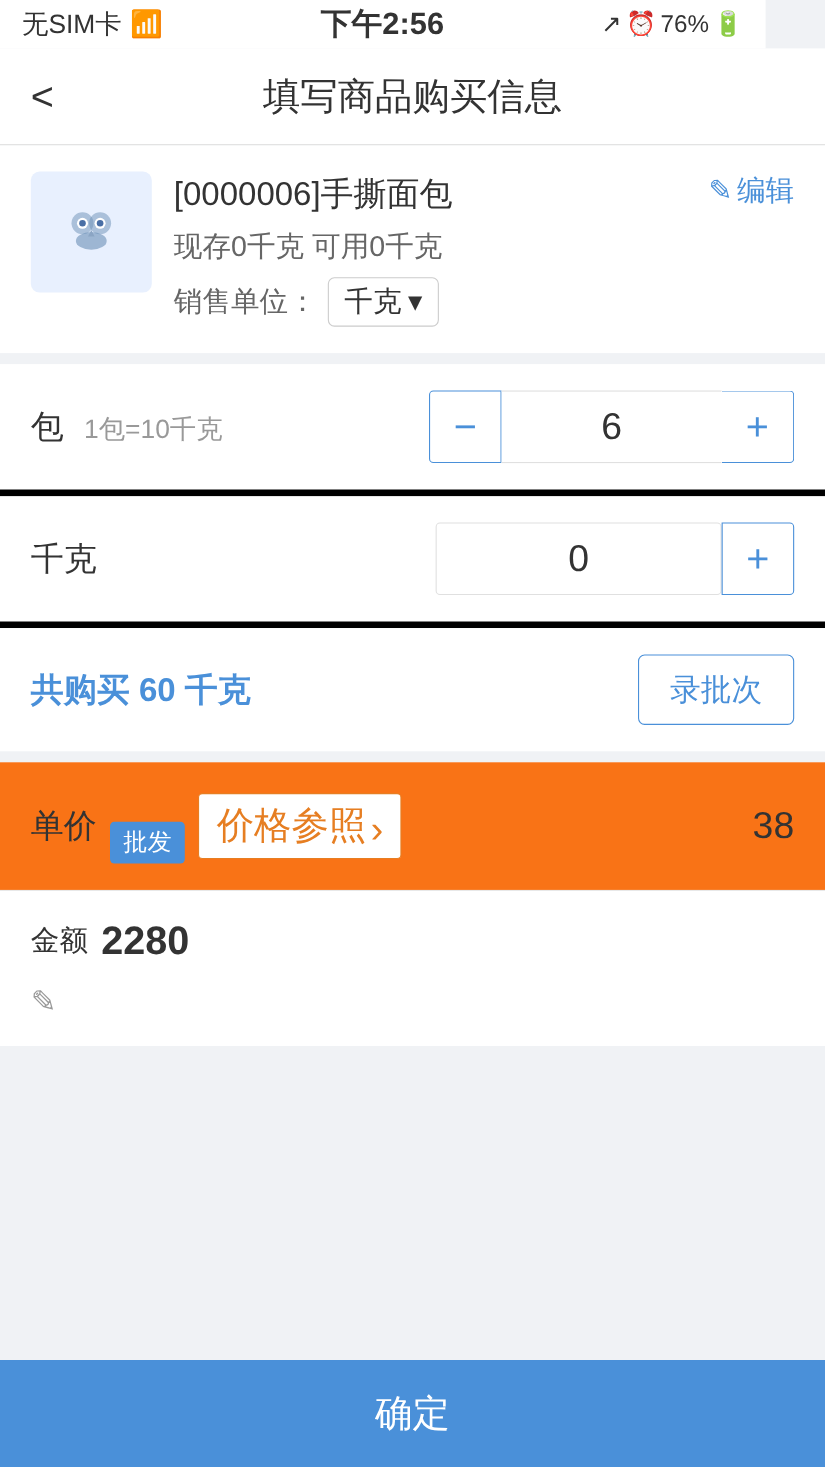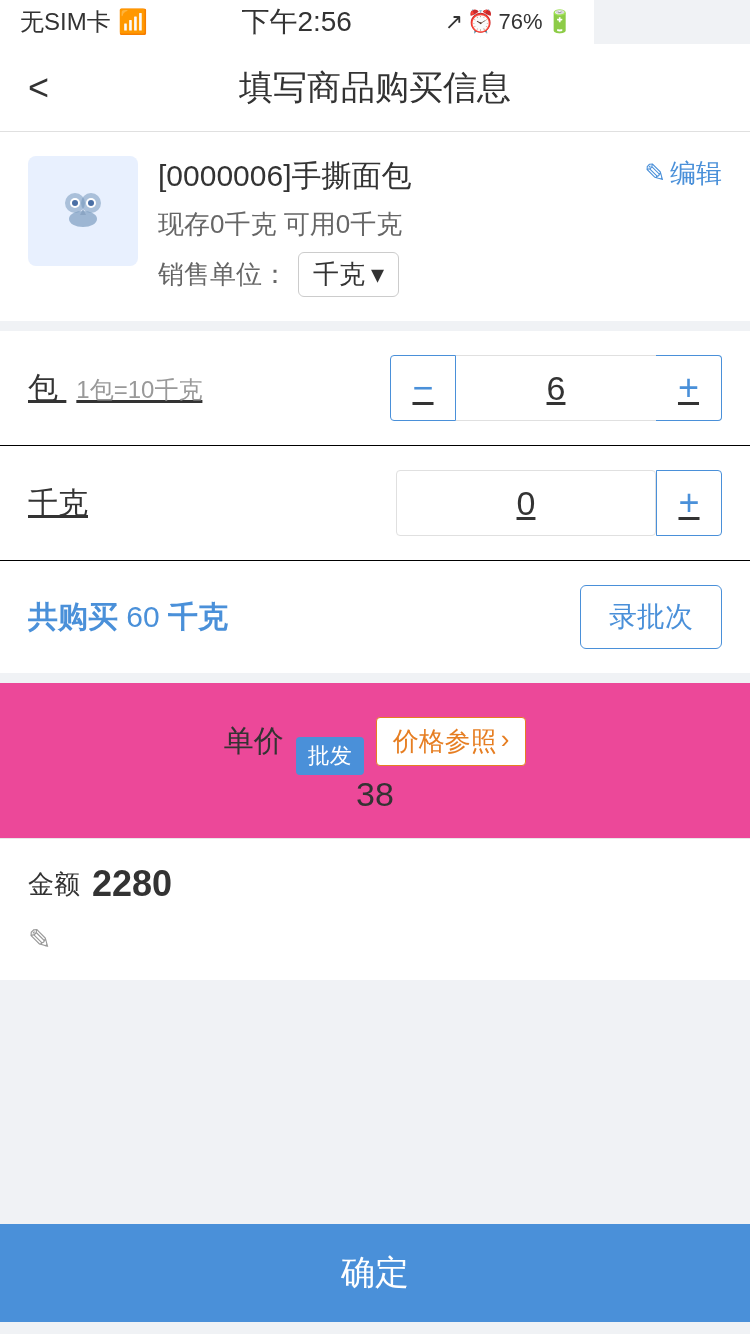--- a/index.html
+++ b/index.html
@@ -8,32 +8,32 @@
       width: 750px;
       min-height: 1334px;
       font-family: -apple-system, "PingFang SC", "Helvetica Neue", sans-serif;
       background: #f0f2f5;
       font-size: 28px;
       color: #333;
     }
 
     
     .status-bar {
-      width: 594px;
+      width: 696px;
       height: 44px;
       background: #fff;
       display: flex;
       align-items: center;
       justify-content: space-between;
       padding: 0 20px;
       font-size: 24px;
       color: #333;
     }
     .status-left { display: flex; align-items: center; gap: 8px; }
-    .status-center { font-size: 28px; font-weight: 400; }
+    .status-center { font-size: 28px; font-weight: 700; }
     .status-right { display: flex; align-items: center; gap: 6px; font-size: 22px; }
 
     
     .nav-bar {
       width: 750px;
       height: 88px;
       background: #fff;
       display: flex;
       align-items: center;
       justify-content: center;
@@ -99,22 +99,21 @@
     }
 
     
     .quantity-section {
       background: #fff;
     }
     .quantity-row {
       display: flex;
       align-items: center;
       padding: 24px 28px;
-      border-bottom: 1px solid #000000;
-      text-decoration: underline;
+      border-bottom: 6px solid #000000;
     }
     .quantity-label {
       font-size: 30px;
       color: #333;
       flex: 1;
     }
     .quantity-hint {
       font-size: 24px;
       color: #999;
       margin-left: 10px;
@@ -174,47 +173,46 @@
       background: #fff;
       padding: 12px 28px;
       border-radius: 6px;
       font-size: 28px;
       cursor: pointer;
       text-align: right;
     }
 
     
     .price-section {
-      background: #ec4899;
+      background: #f97316;
       padding: 24px 28px;
       display: flex;
       align-items: center;
       justify-content: space-between;
       border-bottom: 1px solid #e8e8e8;
-      flex-direction: column;
     }
     .price-left { display: flex; align-items: center; gap: 12px; }
     .price-label { font-size: 30px; color: #333; }
     .price-tag-blue {
       background: #4a90d9;
       color: #fff;
       font-size: 22px;
       padding: 4px 12px;
       border-radius: 4px;
       margin-top: 30px;
     }
     .price-ref-btn {
       border: 1.5px solid #e67e22;
       color: #e67e22;
       background: #fff;
-      font-size: 26px;
+      font-size: 34px;
       padding: 6px 16px;
       border-radius: 4px;
       display: flex;
-      align-items: flex-start;
+      align-items: flex-end;
       gap: 4px;
       cursor: pointer;
     }
     .price-value { font-size: 34px; color: #333; font-weight: 500; }
 
     
     .amount-section {
       background: #fff;
       padding: 24px 28px;
       margin-top: 0;
@@ -228,21 +226,21 @@
       gap: 12px;
       color: #999;
       font-size: 28px;
       cursor: pointer;
     }
     .pencil-icon { font-size: 28px; color: #999; }
 
     
     .confirm-bar {
       position: fixed;
-      bottom: 12px;
+      bottom: 0;
       left: 0;
       width: 750px;
       height: 98px;
       background: #4a90d9;
       display: flex;
       align-items: center;
       justify-content: center;
       cursor: pointer;
     }
     .confirm-text {
@@ -326,21 +324,21 @@
     <div class="quantity-controls">
       <input class="qty-input" type="text" value="0" style="border: 1px solid rgb(224, 224, 224); border-radius: 4px; width: 260px;">
       <button class="qty-btn qty-btn-right" style="border-left:1px solid #4a90d9; border-radius:0 4px 4px 0;">+</button>
     </div>
   </div>
 </div>
 
 <div class="total-row">
   <div class="total-text">
     <span>共购买</span>
-    <span style="color:#4a90d9; font-weight:400;">60</span>
+    <span style="color:#4a90d9; font-weight:700;">60</span>
     <span>千克</span>
   </div>
   <button class="batch-btn">录批次</button>
 </div>
 
 <div class="price-section">
   <div class="price-left">
     <span class="price-label">单价</span>
     <span class="price-tag-blue">批发</span>
     <button class="price-ref-btn">

